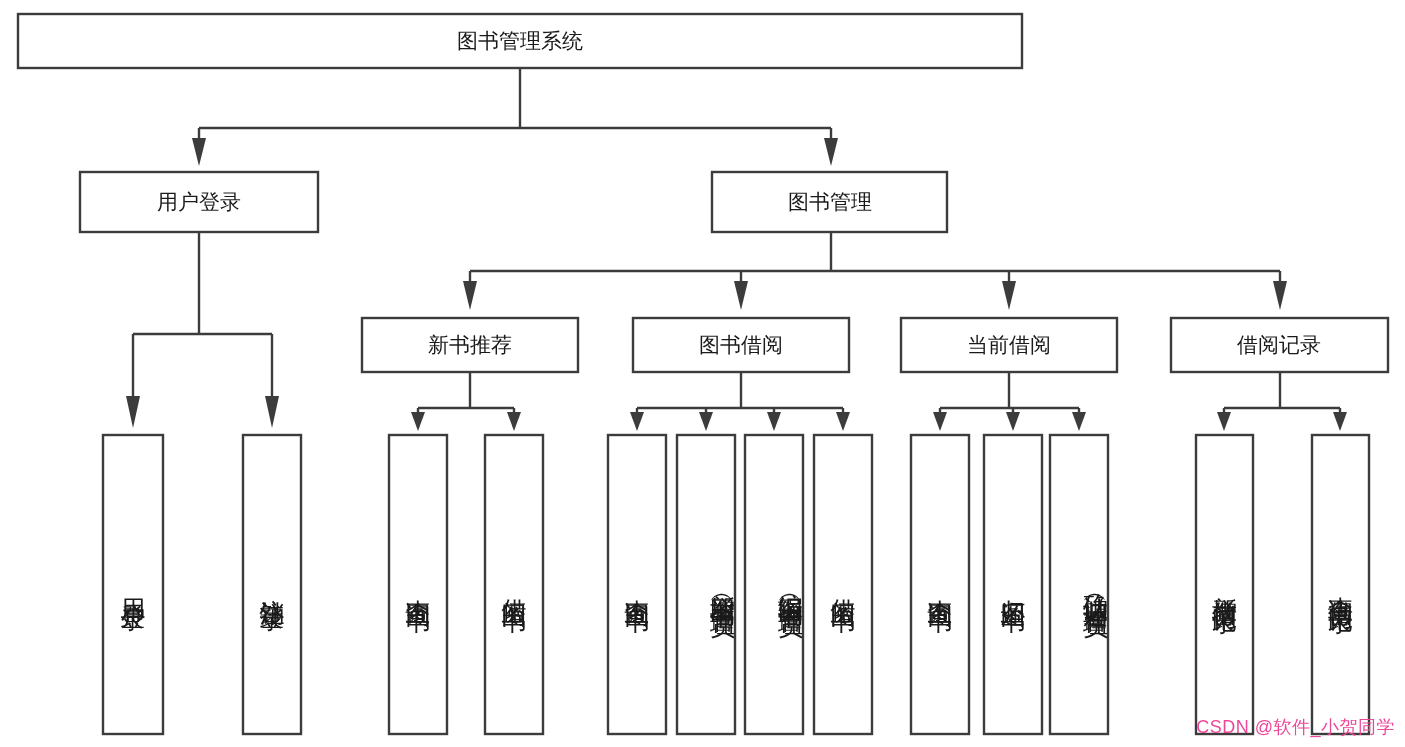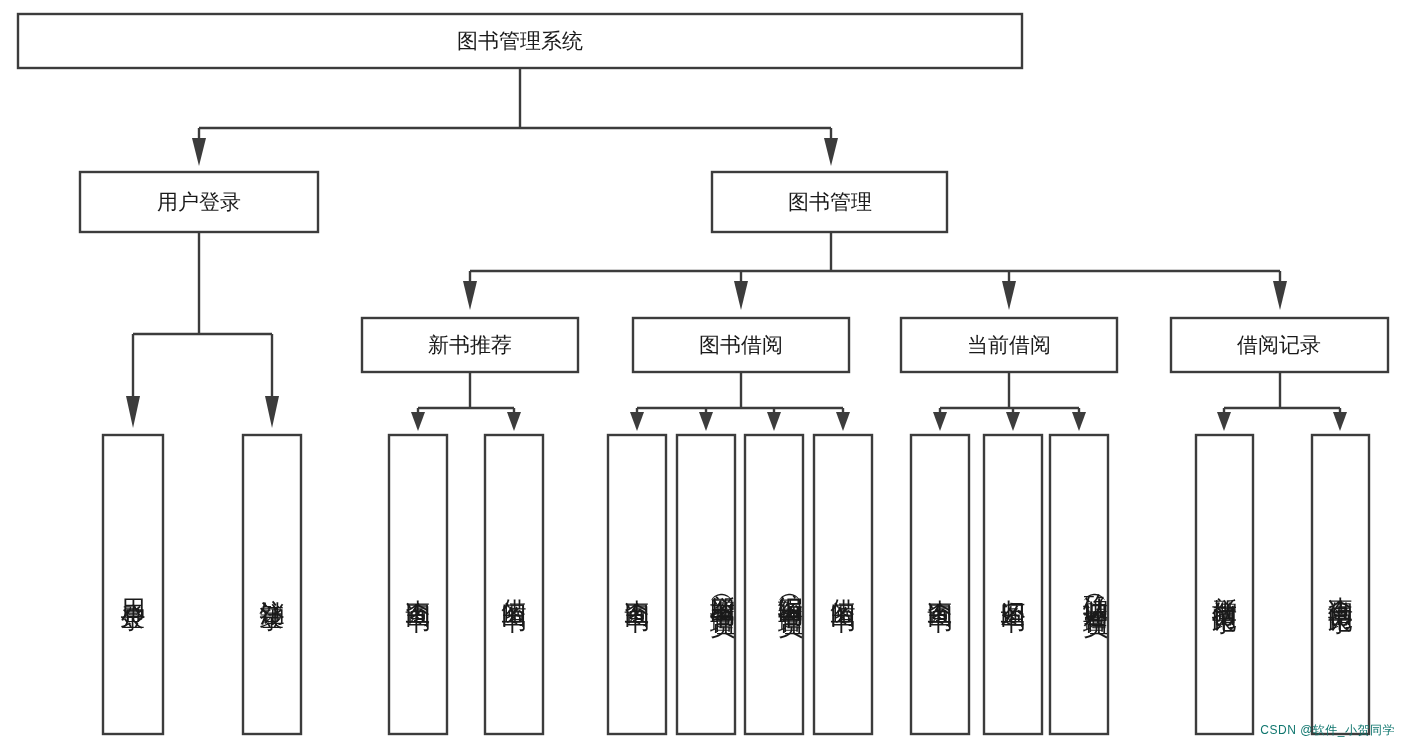--- a/index.html
+++ b/index.html
@@ -62,22 +62,22 @@
     align-items: center;
     justify-content: center;
     white-space: nowrap;
     pointer-events: none;
   }
   .watermark {
     position: absolute;
     right: 10px;
     bottom: 8px;
     font-family: "Liberation Sans", "DejaVu Sans", sans-serif;
-    font-size: 12px;
-    color: #0f766e;
+    font-size: 18px;
+    color: #ec4899;
     letter-spacing: 0.5px;
     white-space: nowrap;
   }
 </style>
 </head>
 <body>
 
 <div id="diagram-root">
 
   <svg class="flow" viewBox="0 0 1405 747" xmlns="http://www.w3.org/2000/svg">

